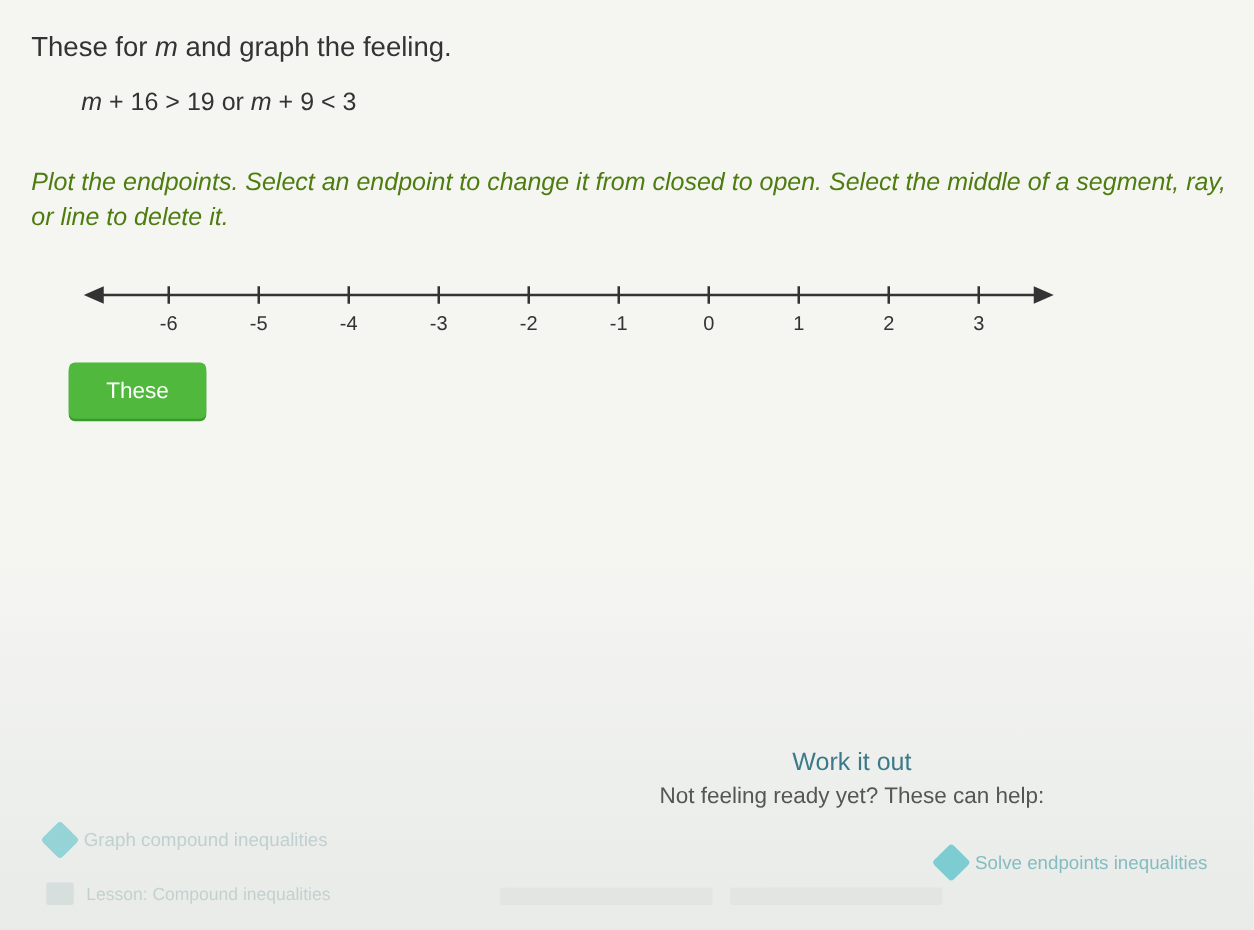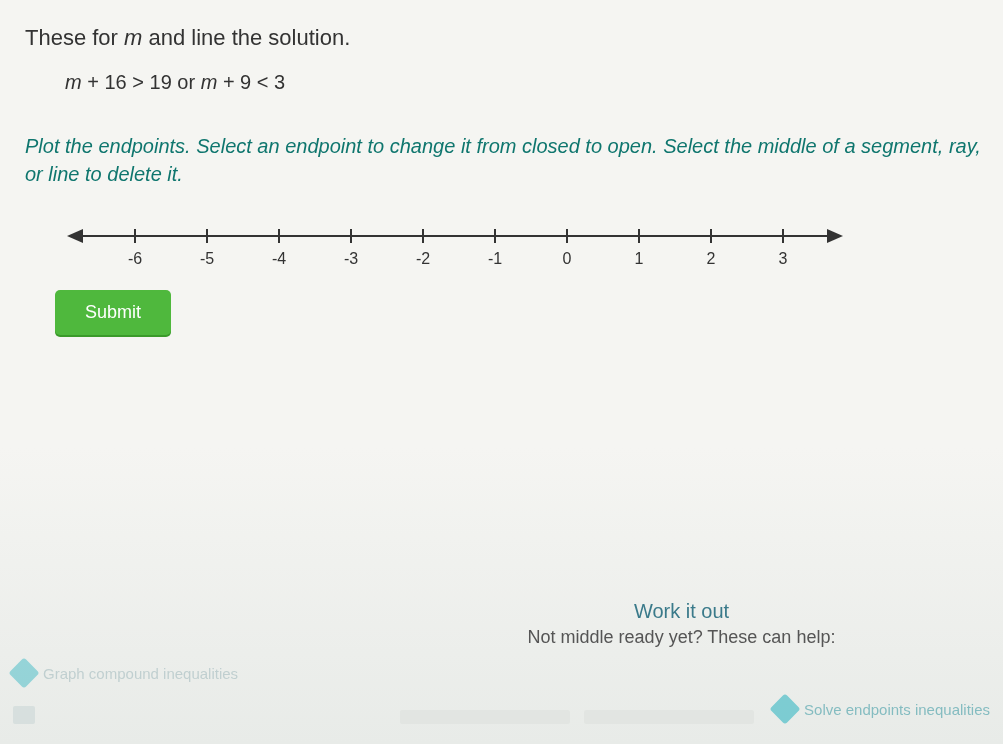--- a/index.html
+++ b/index.html
@@ -22,21 +22,21 @@
     .inequality {
       font-size: 20px;
       margin-left: 40px;
       margin-bottom: 38px;
       color: #333;
     }
     .inequality .var { font-style: italic; }
     .instructions {
       font-size: 20px;
       font-style: italic;
-      color: #0f766e;
+      color: #4d7c0f;
       margin-bottom: 18px;
       line-height: 1.4;
     }
     .numberline-wrap {
       padding: 10px 0 14px 40px;
     }
     .numberline { position: relative; width: 780px; height: 60px; cursor: pointer; }
     svg.nl { width: 780px; height: 60px; }
     .nl line.axis { stroke: #333; stroke-width: 2; }
     .nl line.tick { stroke: #333; stroke-width: 2; }
@@ -50,41 +50,41 @@
       padding: 12px 30px;
       font-size: 18px;
       cursor: pointer;
       margin-left: 30px;
       box-shadow: 0 2px 0 #3a9a2a;
     }
     .bottom-area {
       position: absolute;
       bottom: 20px;
       left: 0; right: 0;
-      padding: 0 13px;
+      padding: 0 37px;
     }
     .work-it-out {
       text-align: center;
       margin-left: 360px;
       margin-bottom: 6px;
     }
     .work-title {
       font-size: 20px;
       color: #3a7a8a;
       margin-bottom: 4px;
     }
     .work-sub {
       font-size: 18px;
       color: #555;
     }
     .help-row {
       display: flex;
       gap: 16px;
       margin-top: 14px;
-      align-items: flex-end;
+      align-items: center;
     }
     .help-left { flex: 1; }
     .help-right { flex: 1; }
     .help-link {
       display: inline-flex;
       align-items: center;
       gap: 8px;
       color: #5aa8b0;
       font-size: 15px;
       cursor: pointer;
@@ -119,21 +119,21 @@
       opacity: 0.4;
     }
     .ghost-bar { width: 170px; height: 14px; background: #d8ddd8; border-radius: 2px; }
   </style>
 </head>
 <body>
 
 
 
 <div class="question-title">
-  <span>These for </span><span class="var">m</span><span> and line the solution.</span>
+  <span>These for </span><span class="var">m</span><span> and graph the feeling.</span>
 </div>
 
 <div class="inequality">
   <span class="var">m</span><span> + 16 &gt; 19 or </span><span class="var">m</span><span> + 9 &lt; 3</span>
 </div>
 
 <div class="instructions">Plot the endpoints. Select an endpoint to change it from closed to open. Select the middle of a segment, ray, or line to delete it.</div>
 
 <div class="numberline-wrap">
   <div class="numberline">
@@ -161,35 +161,36 @@
           <text x="574" y="48">1</text>
           <line class="tick" x1="646" x2="646" y1="13" y2="27"></line>
           <text x="646" y="48">2</text>
           <line class="tick" x1="718" x2="718" y1="13" y2="27"></line>
           <text x="718" y="48">3</text>
         </g>
     </svg>
   </div>
 </div>
 
-<button class="submit-btn">Submit</button>
+<button class="submit-btn">These</button>
 
 <div class="bottom-area">
   <div class="work-it-out">
     <div class="work-title">Work it out</div>
-    <div class="work-sub">Not middle ready yet? These can help:</div>
+    <div class="work-sub">Not feeling ready yet? These can help:</div>
   </div>
   <div class="help-row">
     <div class="help-left">
       <div class="help-link faded">
         <span class="diamond-icon diamond-teal"></span>
         <span>Graph compound inequalities</span>
       </div>
       <div class="lesson-row">
         <span class="lesson-icon"></span>
+        <span>Lesson: Compound inequalities</span>
       </div>
     </div>
     <div class="help-right" style="text-align:right;">
       <div class="help-link">
         <span class="diamond-icon diamond-teal"></span>
         <span>Solve endpoints inequalities</span>
       </div>
     </div>
   </div>
   <div class="ghost-bars">

